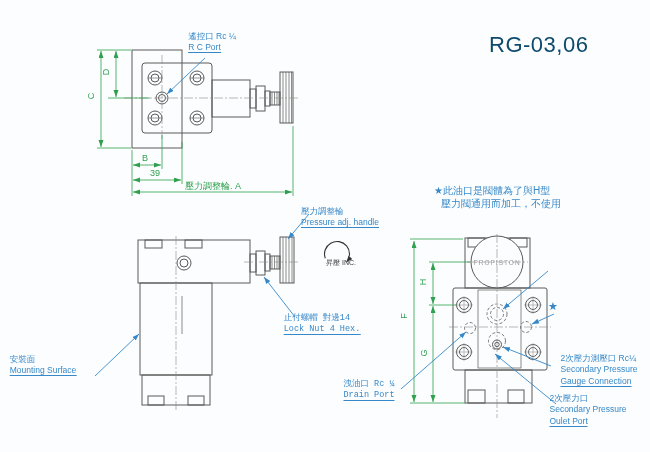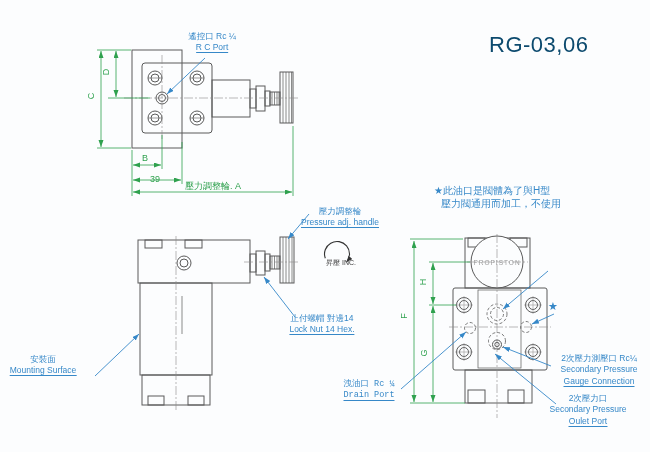--- a/index.html
+++ b/index.html
@@ -1,20 +1,20 @@
 <!DOCTYPE html>
 <html><head>
 <meta charset="utf-8">
 <style>
   html,body { margin:0; padding:0; background:#fff; }
   .stage { position:relative; width:650px; height:452px; background:#fcfdfe;
            font-family:"Liberation Sans","DejaVu Sans",sans-serif; overflow:hidden; }
   svg { position:absolute; left:0; top:0; }
   .lbl { position:absolute; color:#3688c8; font-size:8.5px; line-height:1.35;
-         text-align:center; white-space:nowrap; }
+         white-space:nowrap; }
   .lbl.center { transform:translateX(-50%); }
   .lbl .ln { display:block; }
   .u { border-bottom:1px solid #3688c8; padding-bottom:0px;margin-top:28px; }
   .dim { position:absolute; color:#2fa14e; font-size:9px; white-space:nowrap; }
   .rot { transform:rotate(-90deg); transform-origin:center center; }
   .title { position:absolute; left:489px; top:32px; color:#0c4a6e;
            font-size:22px; letter-spacing:0.5px; }
   .inc { position:absolute; left:326px; top:258px; color:#3a3a3a; font-size:7px; white-space:nowrap; }
   .note { position:absolute; left:434px; top:184px; color:#3688c8; font-size:10px;
           line-height:1.3; text-align:left; white-space:nowrap; }
@@ -214,23 +214,23 @@
     <span class="ln"><span class="u">R C Port</span></span>
   </div>
 
   <div class="lbl center" style="left:340px; top:206px;">
     <span class="ln">壓力調整輪</span>
     <span class="ln"><span class="u">Pressure adj. handle</span></span>
   </div>
 
   <div class="inc">昇壓 INC.</div>
 
-  <div class="lbl center" style="left:322px; top:313px;">
+  <div class="lbl center" style="left:322px; top:313px;font-family:Liberation Mono, monospace;">
     <span class="ln">止付螺帽 對邊14</span>
-    <span class="ln"><span class="u">Lock Nut 14 Hex.</span></span>
+    <span class="ln"><span class="u">Lock Nut 4 Hex.</span></span>
   </div>
 
   <div class="lbl center" style="left:43px; top:354px;">
     <span class="ln">安裝面</span>
     <span class="ln"><span class="u">Mounting Surface</span></span>
   </div>
 
   <div class="note">
     <span class="ln">★此油口是閥體為了與H型</span>
     <span class="ln2">壓力閥通用而加工，不使用</span>
@@ -252,19 +252,19 @@
   </div>
 
   <div class="lbl center" style="left:369px; top:379px;font-family:Liberation Mono, monospace;">
     <span class="ln">洩油口 Rc ¼</span>
     <span class="ln"><span class="u">Drain Port</span></span>
   </div>
 
   <div class="dim rot" style="left:88px;  top:91px;">C</div>
   <div class="dim rot" style="left:103px; top:67px;">D</div>
   <div class="dim" style="left:142px; top:153px;">B</div>
-  <div class="dim" style="left:150px; top:168px;margin-top:6px;">39</div>
+  <div class="dim" style="left:150px; top:168px;">39</div>
   <div class="dim" style="left:213px; top:180px; transform:translateX(-50%);">壓力調整輪. A</div>
   <div class="dim rot" style="left:401px; top:311px;">F</div>
   <div class="dim rot" style="left:420px; top:277px;">H</div>
   <div class="dim rot" style="left:420px; top:348px;">G</div>
 
 </div>
 
 </body></html>

